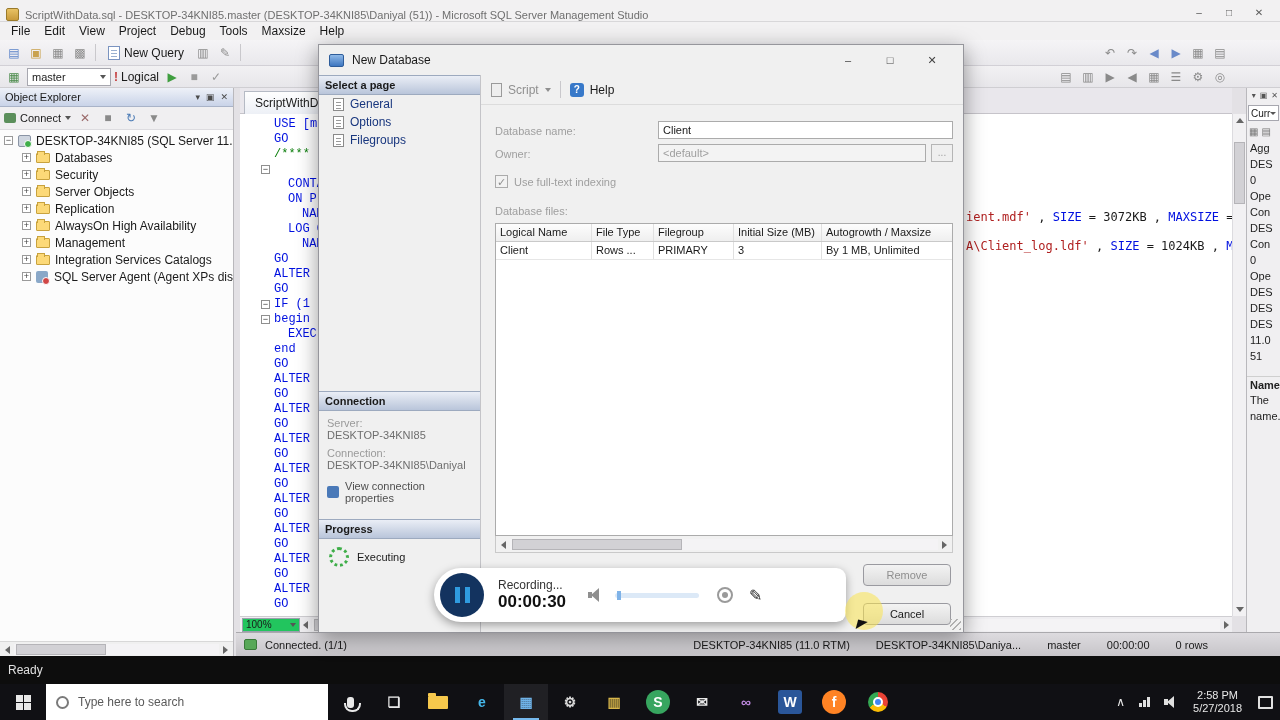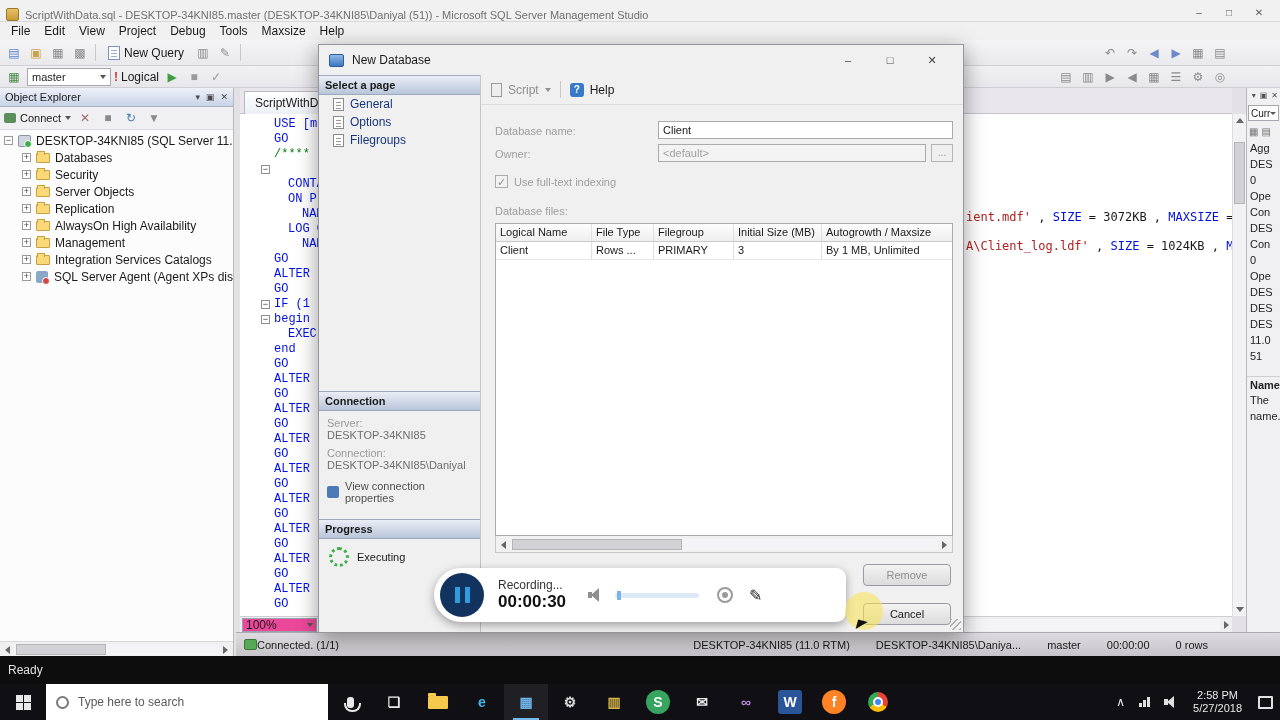--- a/index.html
+++ b/index.html
@@ -62,36 +62,36 @@
   .editor{position:absolute;left:240px;top:114px;width:992px;height:502px;background:#fff;overflow:hidden}
   .code-lines{padding-top:3px}
   .code-line{height:15px;display:flex;align-items:center}
   .fold-margin{width:34px;flex:none;display:flex;justify-content:flex-end;padding-right:4px}
   .fold-box{width:9px;height:9px;border:1px solid #8f8f8f;background:#fff;font-size:9px;line-height:7px;text-align:center;color:#333}
   .code-text{font-family:Liberation Mono, monospace;font-size:12px;line-height:15px;color:#0010e0;white-space:pre}
   .code-text.comment{color:#0a7d0a}
   .ov-line{position:absolute;left:726px;white-space:nowrap;font-family:"DejaVu Sans Mono",monospace;font-size:12px;line-height:15px}
   .c-str{color:#b02020}.c-kw{color:#0010e0}.c-plain{color:#1a1a1a}
   .editor-bottom{position:absolute;left:240px;top:616px;width:992px;height:16px;background:#efeef1;border-top:1px solid #cfced2;display:flex;align-items:center}
-  .zoom-combo{width:75px;height:14px;background:#ec4899;border:1px solid #9aa0ad;font-size:12px;display:flex;align-items:center;padding:0 3px;margin-left:2px;color:#1a1a1a}
+  .zoom-combo{width:58px;height:14px;background:#22c55e;border:1px solid #9aa0ad;font-size:10px;display:flex;align-items:center;padding:0 3px;margin-left:2px;color:#1a1a1a}
   .zoom-combo .car{margin-left:auto;width:0;height:0;border-left:3px solid transparent;border-right:3px solid transparent;border-top:4px solid #555}
   .v-scroll{position:absolute;left:1232px;top:114px;width:14px;height:502px;background:#f2f1f3;border-left:1px solid #dcdbdf}
   .v-thumb{position:absolute;left:1px;top:28px;width:11px;height:62px;background:#d2d1d5;border:1px solid #b5b4b8}
 
   
   .right-panel{position:absolute;left:1246px;top:88px;width:34px;height:568px;background:#f0eff1;border-left:1px solid #b9b8bc;overflow:hidden}
   .rp-icons{display:flex;gap:4px;justify-content:flex-end;padding:3px 2px;color:#555;font-size:8px}
   .rp-combo{margin:2px 1px;height:16px;background:#fff;border:1px solid #a7a7af;display:flex;align-items:center;font-size:10px;padding:0 2px;color:#1a1a1a}
   .rp-combo .car{margin-left:auto;width:0;height:0;border-left:3px solid transparent;border-right:3px solid transparent;border-top:3px solid #555}
   .rp-tiles{display:flex;gap:3px;padding:3px 2px;color:#777;font-size:10px}
   .frag{height:16px;line-height:16px;padding-left:3px;font-size:11px;color:#222;white-space:nowrap;overflow:hidden}
   .frag.bold{font-weight:bold;border-top:1px solid #cfcfcf;margin-top:12px}
 
   
-  .query-status{position:absolute;left:236px;top:632px;width:1044px;height:24px;background:linear-gradient(#dddbdf,#c7c5c9);border-top:1px solid #aaa9ad;display:flex;align-items:center;font-size:11px;color:#1a1a1a;padding:8px 8px;}
+  .query-status{position:absolute;left:236px;top:632px;width:1044px;height:24px;background:linear-gradient(#dddbdf,#c7c5c9);border-top:1px solid #aaa9ad;display:flex;align-items:center;font-size:11px;color:#1a1a1a;padding:8px 8px;gap:8px}
   .conn-ic{width:13px;height:11px;background:#58a858;border:1px solid #3a7a3a;border-radius:2px;flex:none}
   .qs-right{margin-left:auto;display:flex;gap:26px;margin-right:64px;white-space:nowrap}
   .ready-bar{position:absolute;left:0;top:656px;width:1280px;height:28px;background:#0d0d0d;color:#e0e0e0;font-size:12px;display:flex;align-items:center;padding:0 8px}
 
   
   .dialog{position:absolute;left:318px;top:44px;width:646px;height:589px;background:#f0f0f0;border:1px solid #96969c;box-shadow:0 5px 20px rgba(0,0,0,.4);z-index:50}
   .dlg-title{height:30px;display:flex;align-items:center;padding:0 10px;font-size:12px;color:#1a1a1a;gap:8px}
   .dlg-icon{width:15px;height:13px;background:linear-gradient(#8fb9e8,#3d76c0);border:1px solid #2d5c9a;border-radius:2px}
   .dlg-controls{margin-left:auto;display:flex;color:#444}
   .dlg-btnwin{width:42px;height:24px;display:flex;align-items:center;justify-content:center;font-size:11px}

